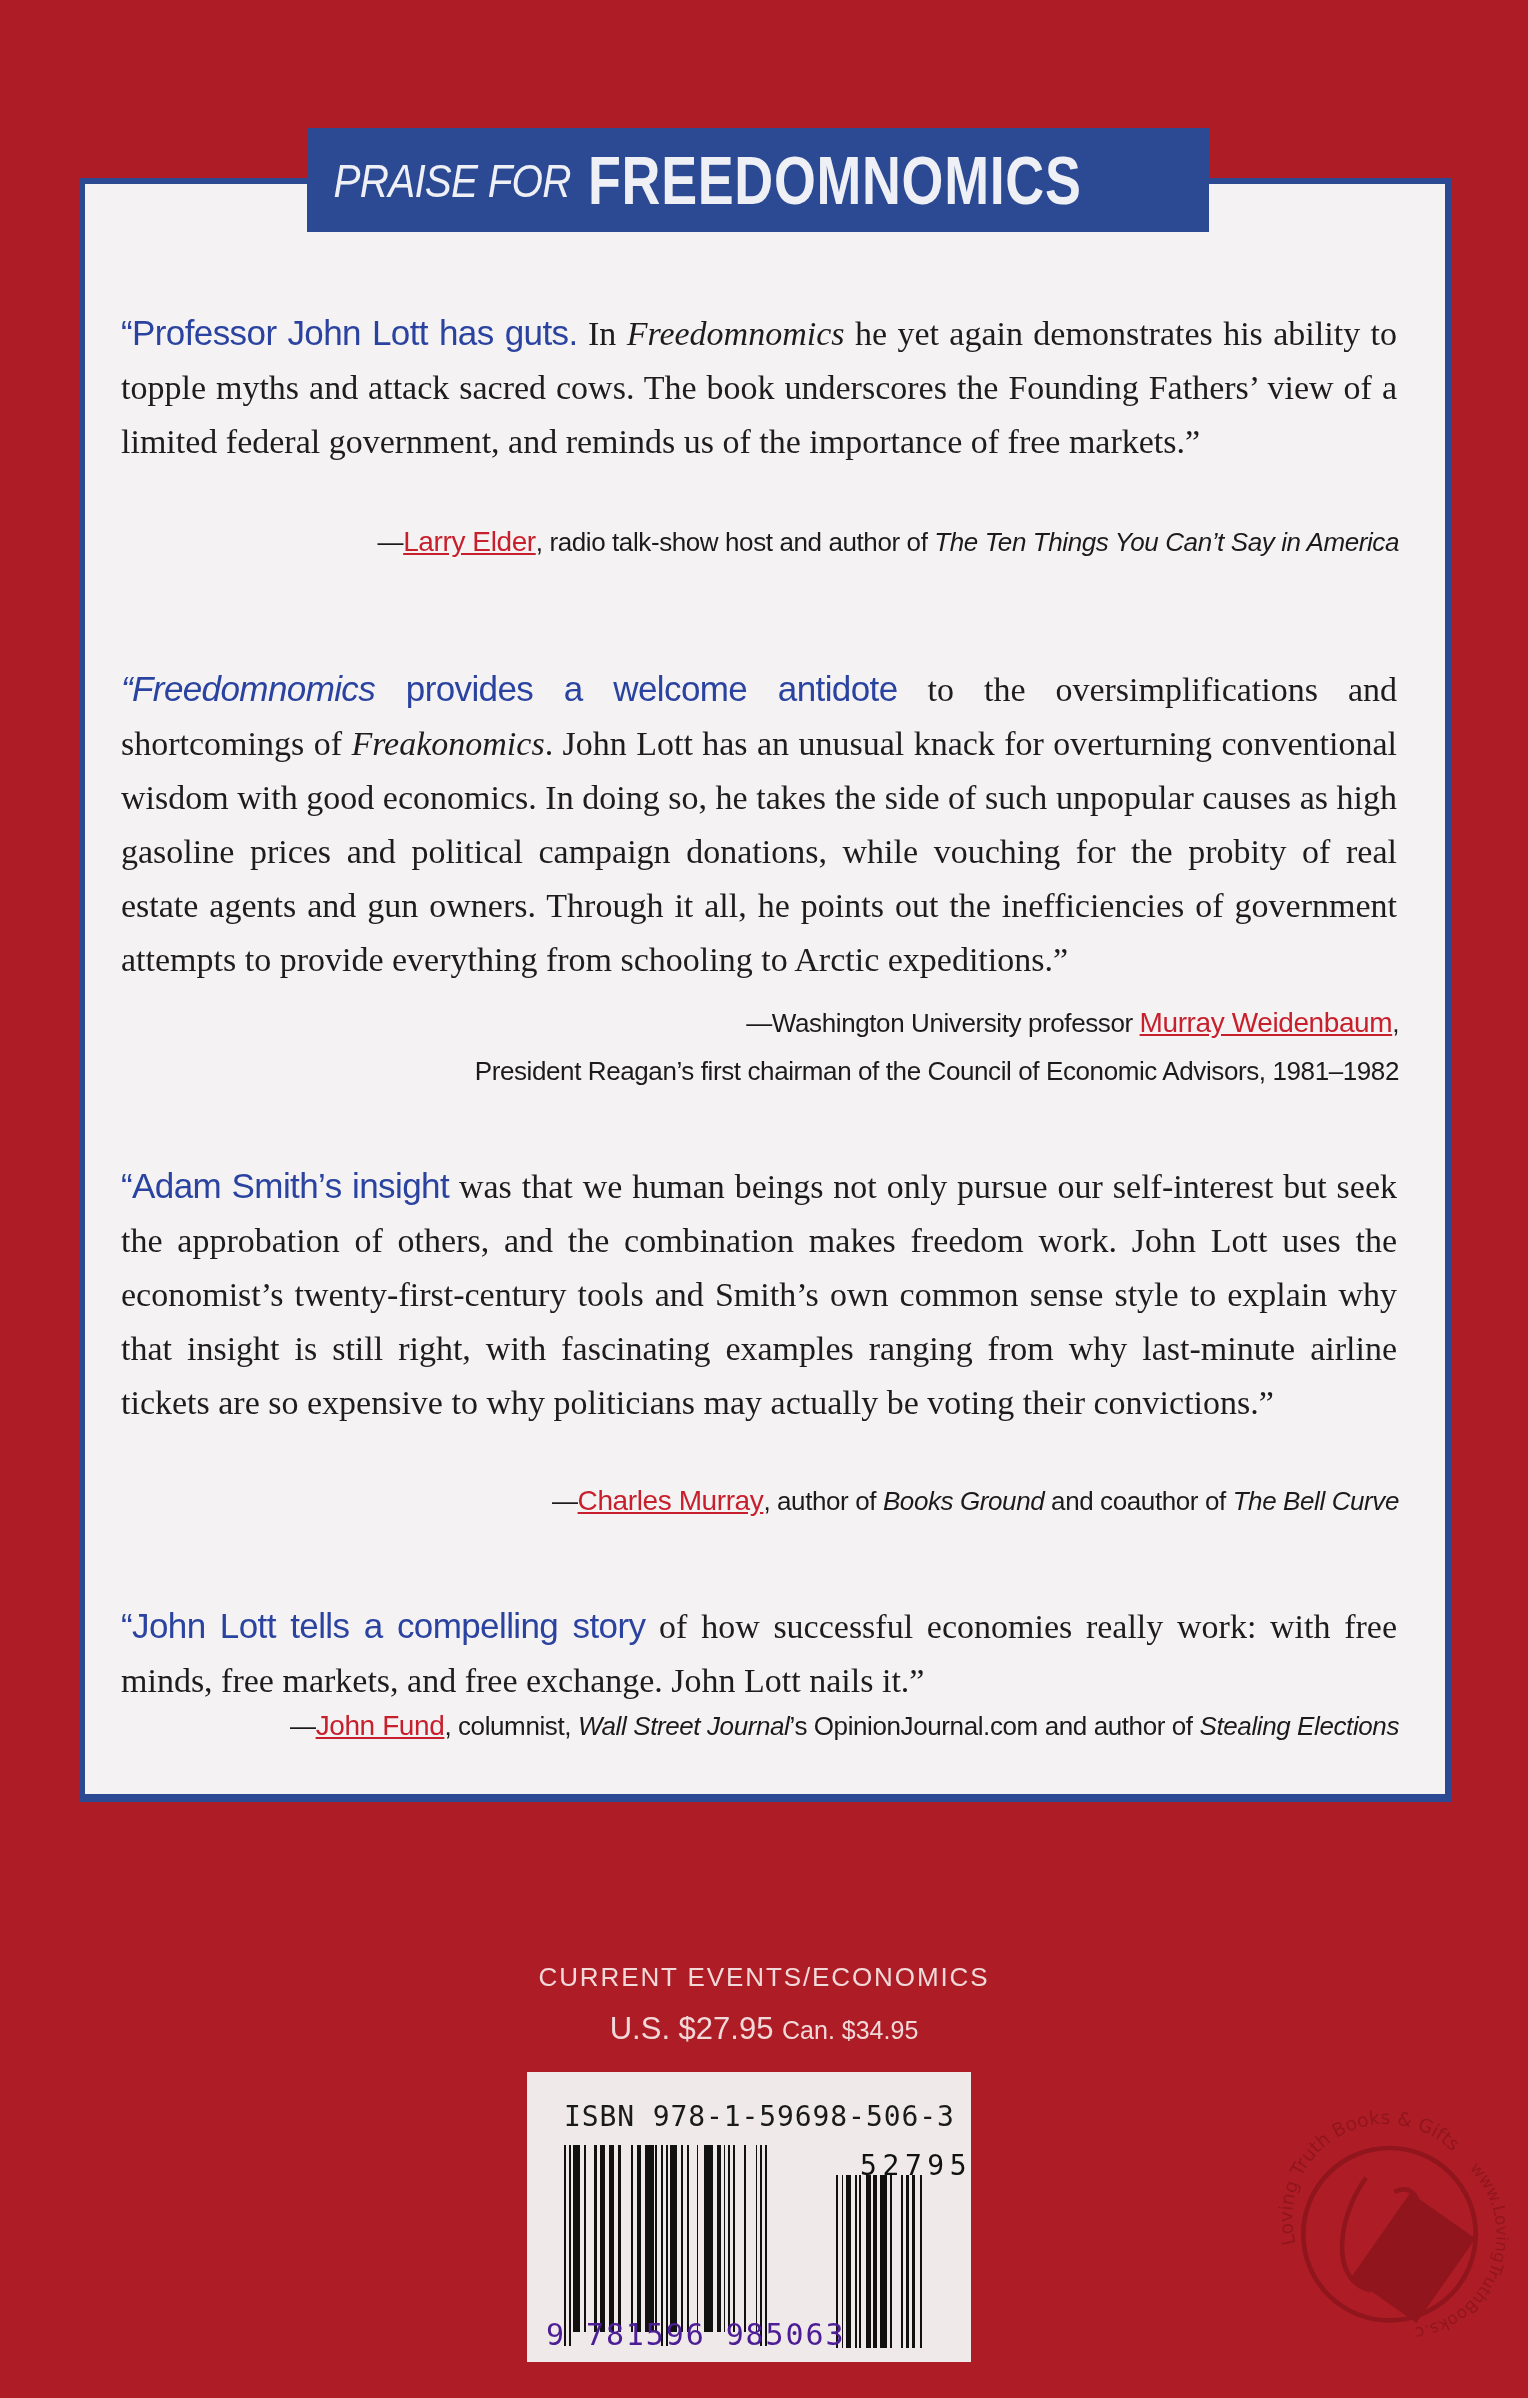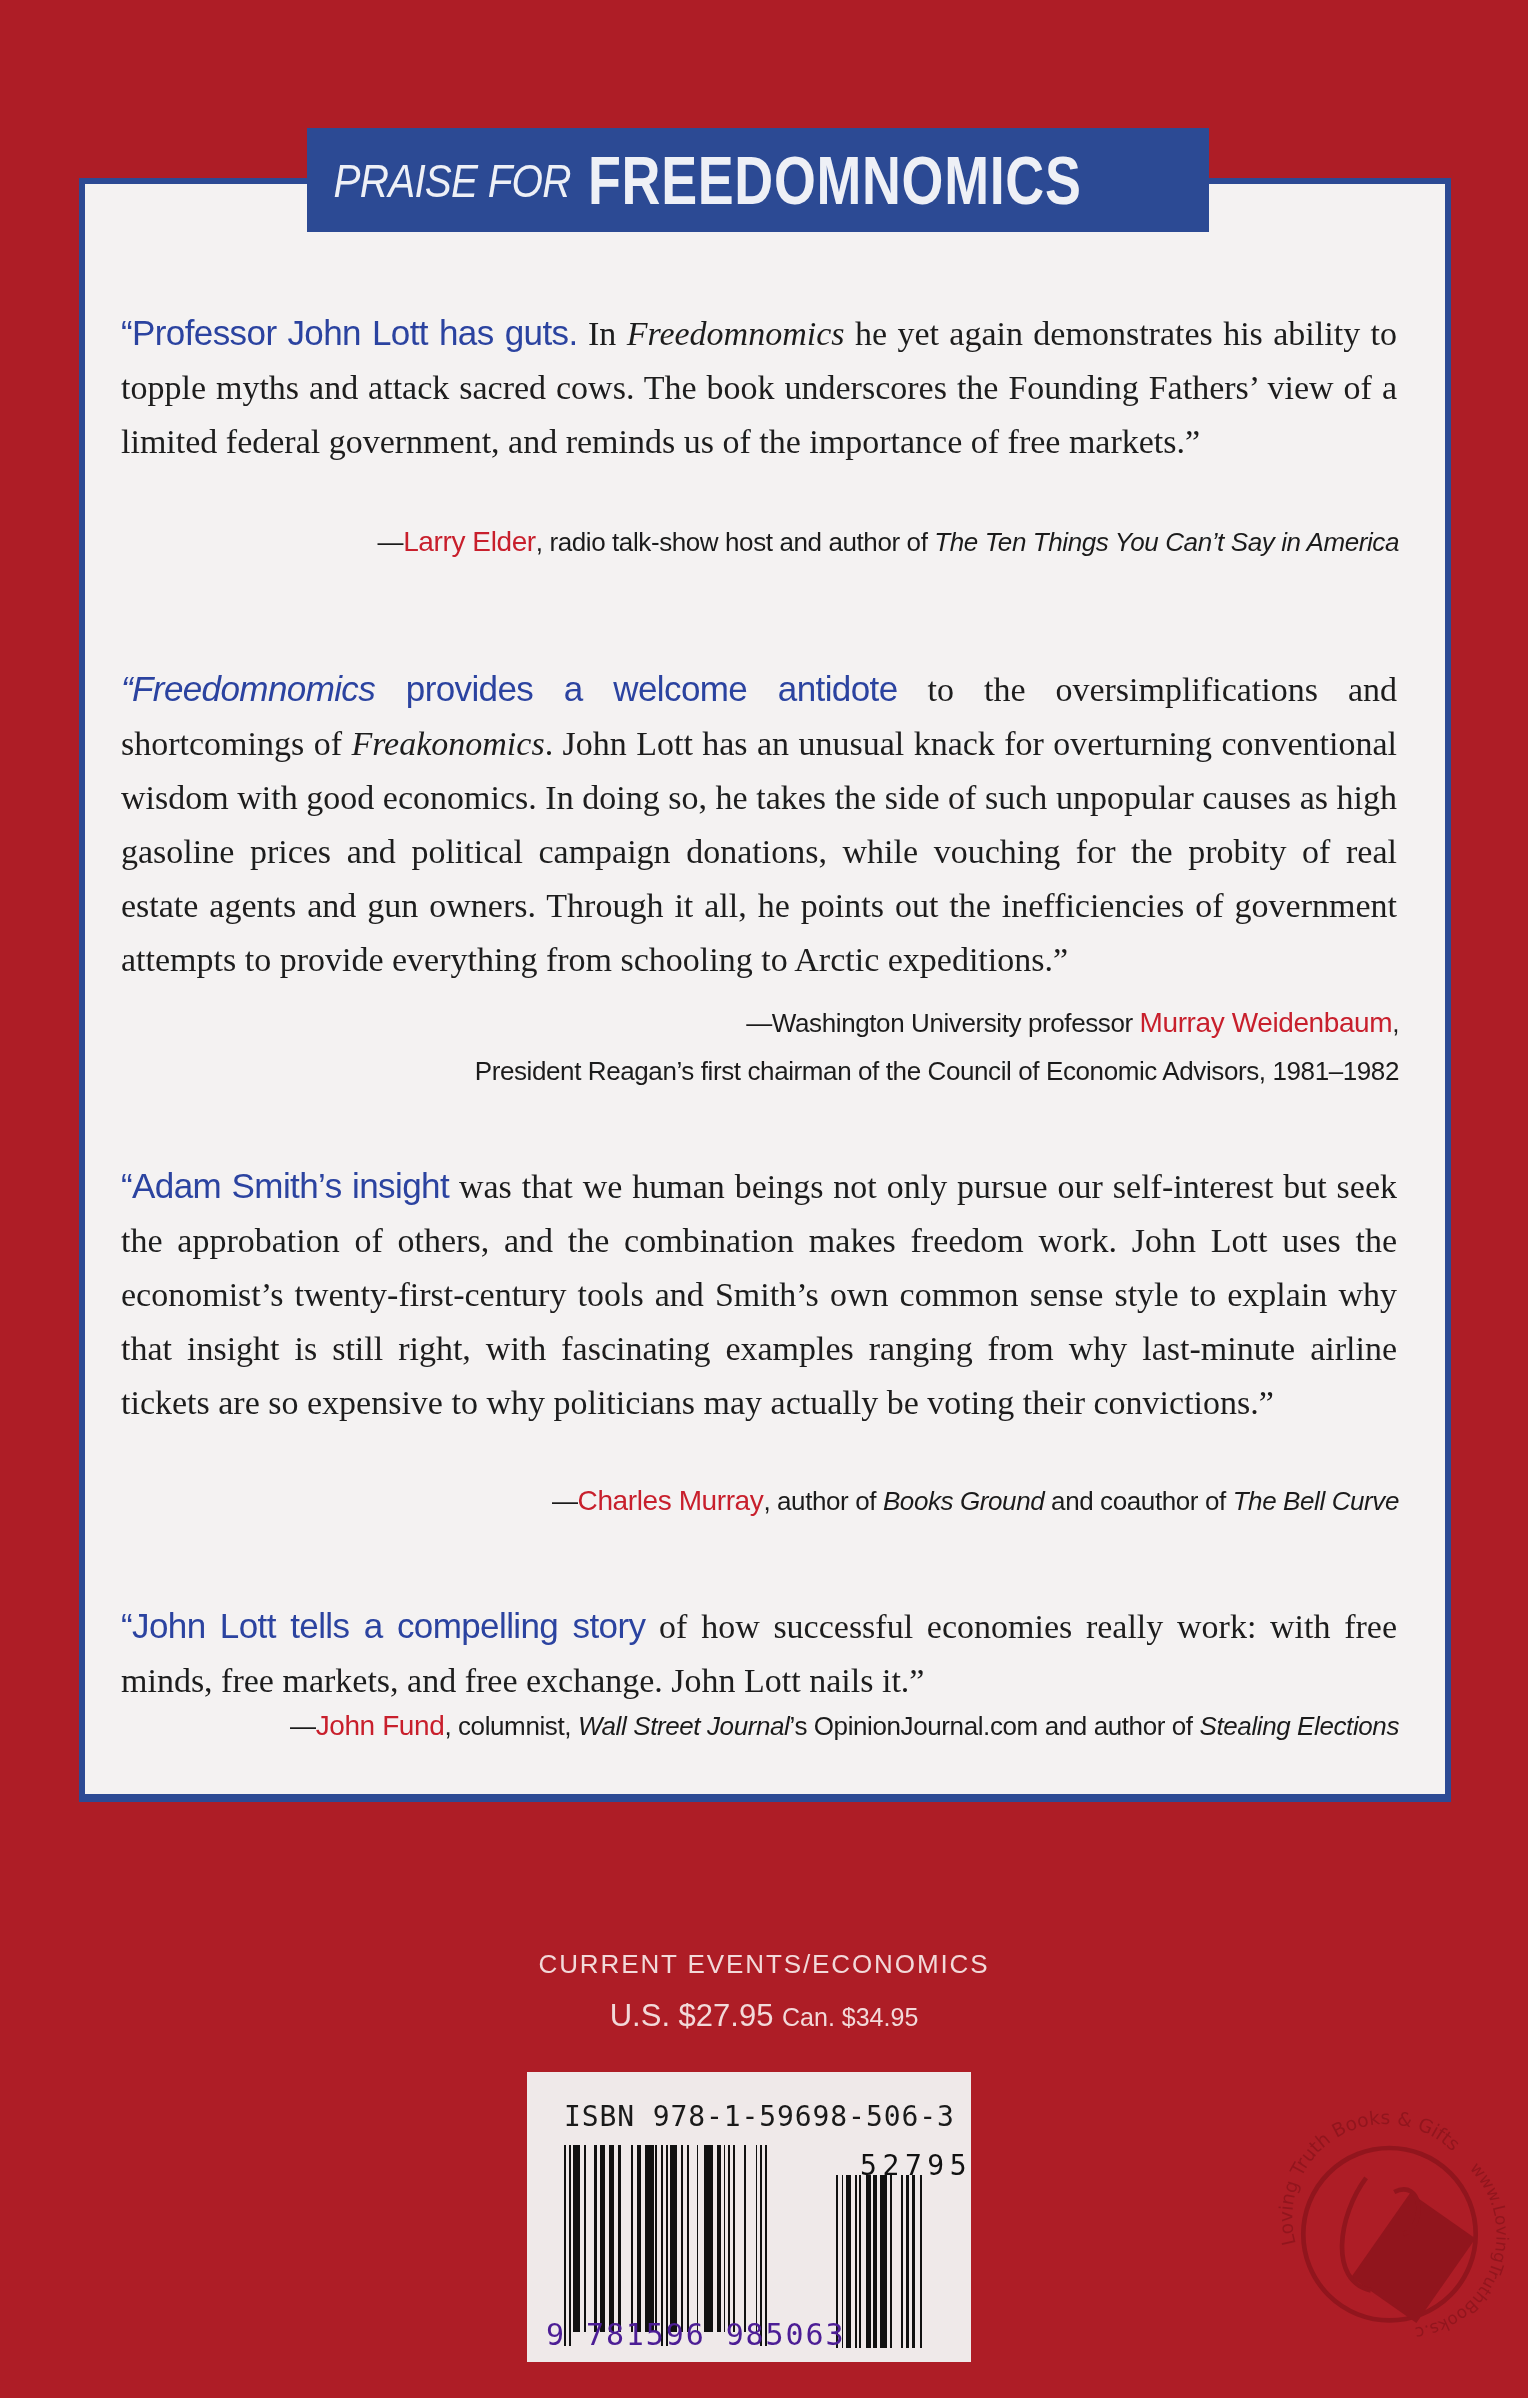--- a/index.html
+++ b/index.html
@@ -37,25 +37,25 @@
   }
   .lead {
     color:#2b43a0; font-family:"Liberation Sans", sans-serif;
     font-size:35px; letter-spacing:-0.6px;
   }
   .attr {
     position:absolute; right:129px; text-align:right; white-space:nowrap;
     font-family:"Liberation Sans", sans-serif; font-size:26px; color:#1b1b1b;
     letter-spacing:-0.4px;
   }
-  .attr .name { color:#c81f2c; font-size:28px; }
+  .attr .name { color:#c81f2c; font-size:28px;text-decoration:underline; }
   .attr i { font-style:italic; }
   .cat {
     position:absolute; left:0; width:1528px; text-align:center;
-    color:#f2d9d9; font-family:"Liberation Sans", sans-serif;
+    color:#f2d9d9; font-family:"Liberation Sans", sans-serif;margin-top:13px;
   }
   .barbox {
     position:absolute; left:527px; top:2072px; width:444px; height:290px;
     background:#efe9e9;
   }
   .isbn-text {
     position:absolute; left:37px; top:28px;
     font-family:"DejaVu Sans Mono", monospace; font-size:28px; color:#1a1a1a;
     letter-spacing:0.9px;
   }

